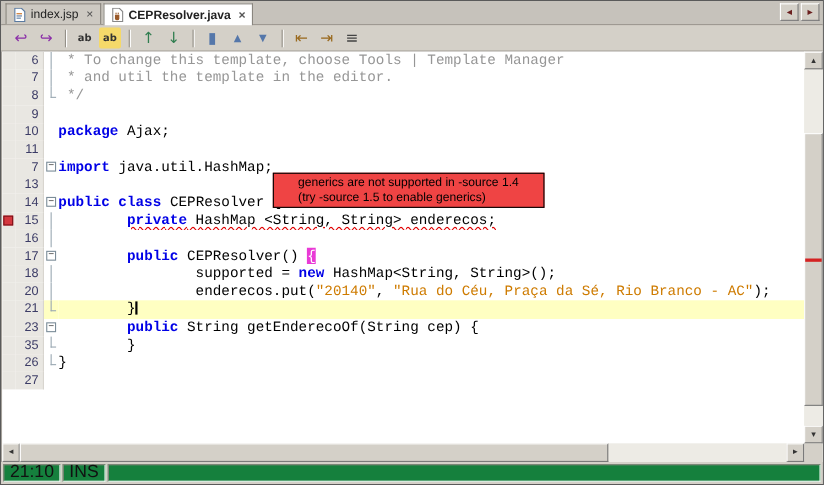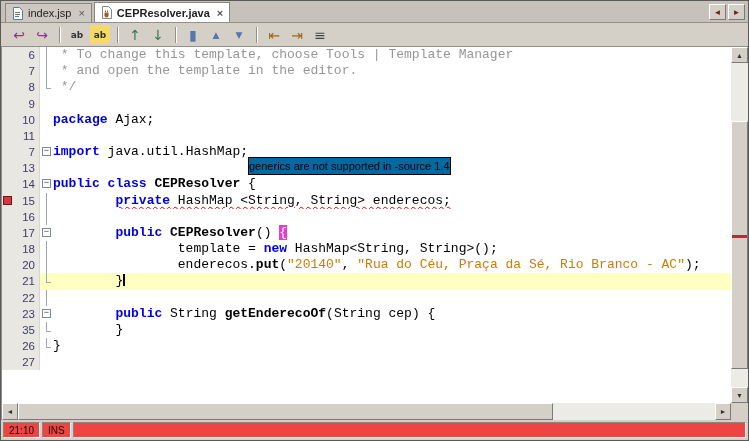--- a/index.html
+++ b/index.html
@@ -1,20 +1,20 @@
 <!DOCTYPE html>
 <html><head>
 <meta charset="utf-8">
 <style>
   *{box-sizing:border-box;margin:0;padding:0}
   body{width:749px;height:441px;font-family:"Liberation Sans",sans-serif;background:#d4d0c8}
   .window{position:relative;width:749px;height:441px;border:1px solid #5a5a5a;background:#d4d0c8;overflow:hidden}
 
   
-  .tabbar{height:22px;display:flex;align-items:flex-end;background:#c6c2bb;border-bottom:1px solid #948f88;padding:2px 2px 0 2px}
+  .tabbar{height:22px;display:flex;align-items:flex-start;background:#c6c2bb;border-bottom:1px solid #948f88;padding:2px 2px 0 2px}
   .tab{display:flex;align-items:center;height:19px;padding:0 6px;font-size:11px;gap:4px;border:1px solid #8a867f;border-bottom:none;margin-left:2px;background:#cdc9c2;color:#222;cursor:default;white-space:nowrap}
   .tab.active{background:#ffffff;height:20px;font-weight:bold}
   .tclose{font-size:11px;color:#555;margin-left:3px;line-height:10px}
   .tabspacer{flex:1}
   .tscroll{width:17px;height:16px;margin:0 1px 2px 1px;font-size:8px;color:#6b1f1f;background:#d4d0c8;border:1px solid;border-color:#fff #7a7a7a #7a7a7a #fff;padding:0;cursor:default}
 
   
   .toolbar{height:24px;display:flex;align-items:center;gap:3px;padding:0 8px;background:#d4d0c8;border-bottom:1px solid #948f88}
   .ticon{width:20px;height:19px;display:flex;align-items:center;justify-content:center;font-family:"DejaVu Sans",sans-serif;font-size:14px;border-radius:2px;cursor:default}
   .ticon.small{font-size:9px;font-weight:bold}
@@ -28,21 +28,21 @@
   .glyph{width:12px;flex:none;background:#e9e7e2;position:relative}
   .errbox{position:absolute;left:1px;top:3px;width:9px;height:9px;background:#d4373e;border:1px solid #7c1018}
   .lineno{width:26px;flex:none;background:#e9e7e2;color:#3c3c66;font-size:11.5px;font-family:"Liberation Sans",sans-serif;text-align:right;padding-right:4px;border-right:1px solid #d8d5cf}
   .fold{width:13px;flex:none;position:relative;background:#fff}
   .foldbox{position:absolute;left:2px;top:3px;width:9px;height:9px;border:1px solid #7b8c98;background:#fff;font-size:9px;line-height:7px;text-align:center;color:#333}
   .fl{position:absolute;left:6px;top:0;bottom:0;width:1px;background:#9aa8b2}
   .fe{position:absolute;left:6px;top:0;width:5px;height:10px;border-left:1px solid #9aa8b2;border-bottom:1px solid #9aa8b2}
   .code{flex:1;white-space:pre;color:#000;overflow:hidden}
   .row.hl .code,.row.hl .fold{background:#ffffc2}
   .kw{color:#0000e6;font-weight:bold}
-  .bd{font-weight:bold}
+  .bd{font-weight:normal}
   .str{color:#ce7b00}
   .cm{color:#969696}
   .brace{background:#e93ad6;color:#fff}
   .err{text-decoration:underline wavy #e00000 1px;text-underline-offset:2px}
   .caret{display:inline-block;width:2px;height:12px;background:#000;vertical-align:-2px}
 
   
   .vscroll{width:17px;flex:none;background:#edebe5;position:relative}
   .sbtn{position:absolute;left:0;width:17px;height:16px;background:#d4d0c8;border:1px solid;border-color:#fff #7a7a7a #7a7a7a #fff;font-size:7px;text-align:center;padding:0;color:#333;cursor:default}
   .sbtn.up{top:0}.sbtn.down{bottom:0}
@@ -50,25 +50,25 @@
   .errtick{position:absolute;left:1px;top:188px;width:15px;height:3px;background:#d42222;z-index:3}
   .hrow{display:flex;height:17px}
   .hscroll{flex:1;position:relative;background:#edebe5}
   .hbtn{position:absolute;top:0;width:16px;height:17px;background:#d4d0c8;border:1px solid;border-color:#fff #7a7a7a #7a7a7a #fff;font-size:7px;text-align:center;padding:0;color:#333;cursor:default}
   .hbtn.left{left:0}.hbtn.right{right:0}
   .hthumb{position:absolute;left:16px;top:0;width:535px;height:17px;background:#d4d0c8;border:1px solid;border-color:#fff #7a7a7a #7a7a7a #fff}
   .corner{width:17px;flex:none;background:#d4d0c8}
 
   
   .statusbar{height:20px;display:flex;align-items:center;gap:2px;padding:1px 2px;background:#d4d0c8}
-  .spanel{height:16px;border:1px solid;border-color:#8a867f #fff #fff #8a867f;font-size:10px;padding:0 5px;display:flex;align-items:center;background:#ef4444;color:#111}
+  .spanel{height:16px;border:1px solid;border-color:#8a867f #fff #fff #8a867f;font-size:16px;padding:0 5px;display:flex;align-items:center;background:#15803d;color:#111}
   .sfill{flex:1}
 
   
-  .tooltip{position:absolute;left:247px;top:156px;background:#0369a1;border:1px solid #000;font-size:11px;line-height:14px;padding:1px 0;z-index:20;color:#000}
+  .tooltip{position:absolute;left:247px;top:156px;background:#ef4444;border:1px solid #000;font-size:11px;line-height:14px;padding:1px 22px;z-index:20;color:#000}
 
   .ficon{display:inline-flex;width:12px;height:13px}
   .tlabel{pointer-events:none}
 </style>
 </head>
 <body>
 
 <div class="window">
 
   <div class="tabbar">
@@ -130,21 +130,21 @@
               <span class="fl"></span>
             </span>
             <span class="code"><span class="cm"> * To change this template, choose Tools | Template Manager</span></span>
           </div>
           <div class="row">
             <span class="glyph"></span>
             <span class="lineno">7</span>
             <span class="fold">
               <span class="fl"></span>
             </span>
-            <span class="code"><span class="cm"> * and open the template in the editor.</span></span>
+            <span class="code"><span class="cm"> * and util the template in the editor.</span></span>
           </div>
           <div class="row">
             <span class="glyph"></span>
             <span class="lineno">8</span>
             <span class="fold">
               <span class="fe"></span>
             </span>
             <span class="code"><span class="cm"> */</span></span>
           </div>
           <div class="row">
@@ -212,45 +212,37 @@
               <span class="foldbox">−</span>
             </span>
             <span class="code"><span class="seg">        </span><span class="kw">public</span><span class="seg"> </span><span class="bd">CEPResolver</span><span class="seg">() </span><span class="brace">{</span></span>
           </div>
           <div class="row">
             <span class="glyph"></span>
             <span class="lineno">18</span>
             <span class="fold">
               <span class="fl"></span>
             </span>
-            <span class="code"><span class="seg">                template = </span><span class="kw">new</span><span class="seg"> HashMap&lt;String, String&gt;();</span></span>
+            <span class="code"><span class="seg">                supported = </span><span class="kw">new</span><span class="seg"> HashMap&lt;String, String&gt;();</span></span>
           </div>
           <div class="row">
             <span class="glyph"></span>
             <span class="lineno">20</span>
             <span class="fold">
               <span class="fl"></span>
             </span>
             <span class="code"><span class="seg">                enderecos.</span><span class="bd">put</span><span class="seg">(</span><span class="str">"20140"</span><span class="seg">, </span><span class="str">"Rua do Céu, Praça da Sé, Rio Branco - AC"</span><span class="seg">);</span></span>
           </div>
           <div class="row hl">
             <span class="glyph"></span>
             <span class="lineno">21</span>
             <span class="fold">
               <span class="fe"></span>
             </span>
             <span class="code"><span class="seg">        }</span><span class="caret"></span></span>
-          </div>
-          <div class="row">
-            <span class="glyph"></span>
-            <span class="lineno">22</span>
-            <span class="fold">
-              <span class="fl"></span>
-            </span>
-            <span class="code"></span>
           </div>
           <div class="row">
             <span class="glyph"></span>
             <span class="lineno">23</span>
             <span class="fold">
               <span class="foldbox">−</span>
             </span>
             <span class="code"><span class="seg">        </span><span class="kw">public</span><span class="seg"> String </span><span class="bd">getEnderecoOf</span><span class="seg">(String cep) {</span></span>
           </div>
           <div class="row">
@@ -294,15 +286,16 @@
   </div>
 
   <div class="statusbar">
     <div class="spanel">21:10</div>
     <div class="spanel">INS</div>
     <div class="spanel sfill"></div>
   </div>
 
   <div class="tooltip">
     <div>generics are not supported in -source 1.4</div>
+    <div>(try -source 1.5 to enable generics)</div>
   </div>
 
 </div>
 
 </body></html>

